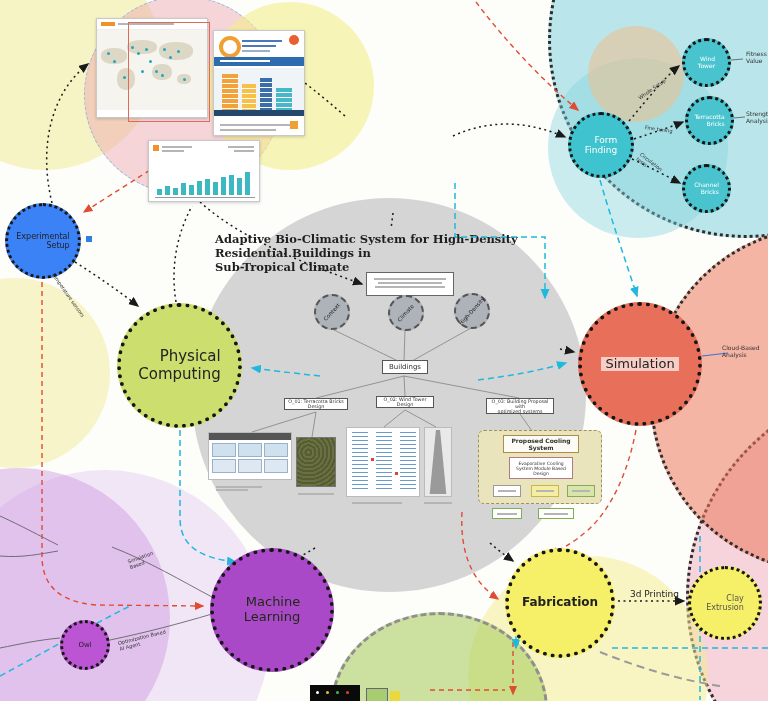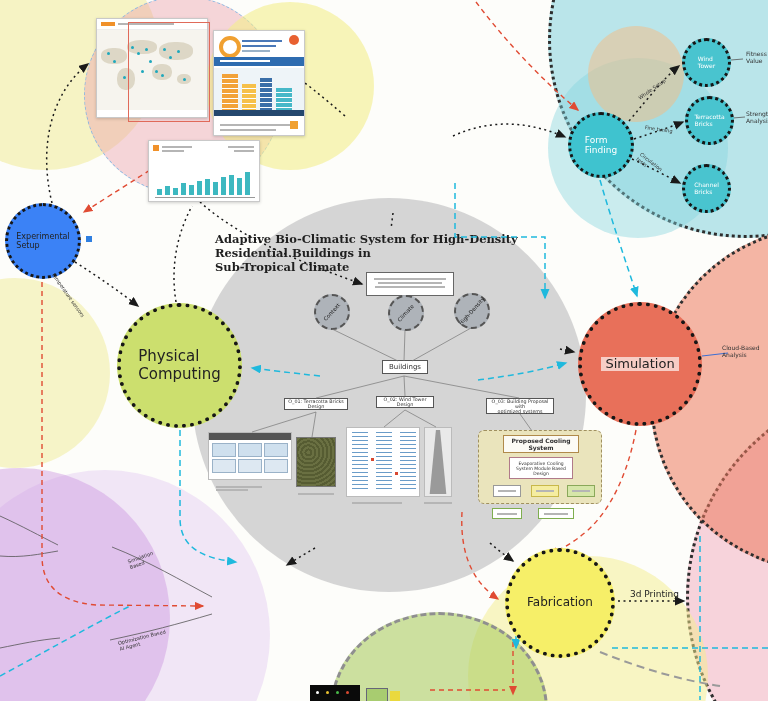--- a/index.html
+++ b/index.html
@@ -1,21 +1,21 @@
 <!DOCTYPE html>
 <html><head>
 <meta charset="utf-8">
 <style>
   html,body{margin:0;padding:0;background:#ffffff;}
   .canvas{position:relative;width:768px;height:701px;overflow:hidden;background:#fdfdfa;
           font-family:"DejaVu Sans",sans-serif;}
   .bg{position:absolute;border-radius:50%;}
   .central{position:absolute;border-radius:50%;background:rgba(211,211,211,.95);z-index:2;}
   .node{position:absolute;border-radius:50%;border:4px dotted #161616;display:flex;align-items:center;
-        justify-content:center;text-align:left;z-index:6;box-sizing:border-box;}
+        justify-content:center;text-align:right;z-index:6;box-sizing:border-box;}
   .node.thin{border-width:3px;}
   .nl{white-space:pre-line;line-height:1.15;font-weight:500;color:#222;}
   .card{position:absolute;background:#fff;border:1px solid #c9c9c9;z-index:6;box-shadow:0 1px 3px rgba(0,0,0,.18);box-sizing:border-box;}
   .lbl{position:absolute;white-space:pre-line;color:#333;z-index:7;line-height:1.2;}
   .fc{position:absolute;z-index:3;box-sizing:border-box;}
   .fc *{box-sizing:border-box;}
   .tb{background:#b5b5b5;height:2px;margin:2px auto;}
   .box{background:#fff;border:1px solid #555;position:absolute;display:flex;align-items:center;justify-content:center;
        text-align:center;white-space:pre-line;color:#333;}
   svg.lines{position:absolute;left:0;top:0;z-index:5;pointer-events:none;}
@@ -212,42 +212,53 @@
     <path class="f" d="M520,414 L532,431"></path>
   </svg>
 
   <div class="node" style="left:117px;top:303px;width:125px;height:125px;background:#ccdf6e;">
     <span class="nl" style="font-size:15px;">Physical
 Computing</span>
     </div>
   <div class="node" style="left:578px;top:302px;width:124px;height:124px;background:#e8705a;">
     <span class="nl" style="font-size:13px;background:rgba(255,255,255,.65);padding:0 4px;">Simulation</span>
     </div>
+  <div class="node" style="left:210px;top:548px;width:124px;height:124px;background:#aa49c8;">
+    <span class="nl" style="font-size:13px;color:#1c2a12;">Machine
+Learning</span>
+    </div>
   <div class="node" style="left:505px;top:548px;width:110px;height:110px;background:#f6ef68;">
-    <span class="nl" style="font-size:12px;">Fabrication</span>
+    <span class="nl" style="font-size:12px;font-weight:bold;">Fabrication</span>
     </div>
   <div class="node thin" style="left:5px;top:203px;width:76px;height:76px;background:#3b82f6;">
     <span class="nl" style="font-size:8px;">Experimental
 Setup</span>
     </div>
   <div class="node thin" style="left:568px;top:112px;width:66px;height:66px;background:#3fc3cf;">
     <span class="nl" style="font-size:9px;color:#fff;">Form
 Finding</span>
     </div>
   <div class="node thin" style="left:682px;top:38px;width:49px;height:49px;background:#49c4cf;">
     <span class="nl" style="font-size:6px;color:#fff;">Wind
 Tower</span>
     </div>
   <div class="node thin" style="left:685px;top:96px;width:49px;height:49px;background:#49c4cf;">
     <span class="nl" style="font-size:6px;color:#fff;">Terracotta
 Bricks</span>
     </div>
   <div class="node thin" style="left:682px;top:164px;width:49px;height:49px;background:#49c4cf;">
     <span class="nl" style="font-size:6px;color:#fff;">Channel
 Bricks</span>
+    </div>
+  <div class="node thin" style="left:60px;top:620px;width:50px;height:50px;background:#bb55d4;">
+    <span class="nl" style="font-size:7px;">Owl</span>
+    </div>
+  <div class="node thin" style="left:688px;top:566px;width:74px;height:74px;background:#f6ef68;">
+    <span class="nl" style="font-size:8px;color:#555;">Clay
+Extrusion</span>
     </div>
 
   <div class="card" style="left:96px;top:18px;width:112px;height:100px;">
     <div style="display:flex;gap:3px;align-items:center;padding:3px 4px;border-bottom:1px solid #eee;">
       <div style="width:14px;height:4px;background:#f0912a;"></div>
       <div class="tb" style="width:56px;margin:0;"></div>
     </div>
     <div id="map-area" style="position:relative;width:110px;height:80px;background:#f6f4ee;overflow:hidden;">
         <i class="blob" style="left: 4px; top: 18px; width: 26px; height: 16px;"></i>
         <i class="blob" style="left: 30px; top: 10px; width: 30px; height: 14px;"></i>

